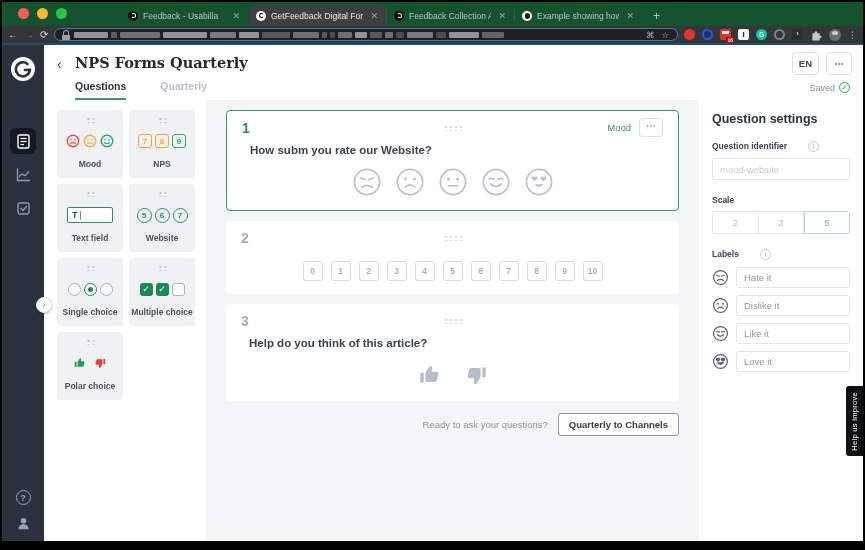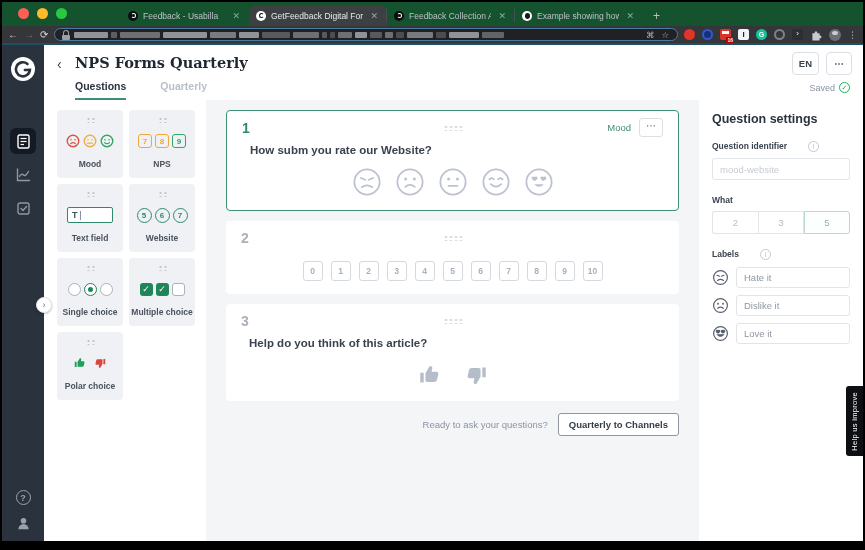--- a/index.html
+++ b/index.html
@@ -477,21 +477,21 @@
         <div class="settings">
           <div class="set-title">Question settings</div>
 
           <div class="set-label">
             <span>Question identifier</span>
             <i class="info">i</i>
           </div>
           <input class="set-input" placeholder="mood-website" style="">
 
           <div class="set-label">
-              <span>What</span>
+              <span>Scale</span>
             </div>
           <div class="seg">
             <button>2</button>
             <button>3</button>
             <button class="sel">5</button>
           </div>
 
           <div class="set-label">
             <span>Labels</span>
             <i class="info">i</i>
@@ -511,20 +511,29 @@
                 <circle class="outline" cx="17" cy="17" r="13.8"></circle>
                 <circle class="fill" cx="12" cy="13.5" r="1.9"></circle>
                 <circle class="fill" cx="22" cy="13.5" r="1.9"></circle>
                 <path d="M11.5 22.5 Q17 18 22.5 22.5"></path>
               </svg>
             <input class="set-input" value="Dislike it" style="">
           </div>
           <div class="label-row">
             <svg class="face small" viewBox="0 0 34 34">
                 <circle class="outline" cx="17" cy="17" r="13.8"></circle>
+                <path d="M9.5 14 Q12 11 14.5 14"></path>
+                <path d="M19.5 14 Q22 11 24.5 14"></path>
+                <path d="M11 19.5 Q17 25 23 19.5"></path>
+              </svg>
+            <input class="set-input" value="Like it" style="">
+          </div>
+          <div class="label-row">
+            <svg class="face small" viewBox="0 0 34 34">
+                <circle class="outline" cx="17" cy="17" r="13.8"></circle>
                 <path class="fill" d="M12 11.4 c-1.1-1.3-3.4-.5-3.4 1.1 0 1.7 3.4 3.5 3.4 3.5 s3.4-1.8 3.4-3.5 c0-1.6-2.3-2.4-3.4-1.1z"></path>
                 <path class="fill" d="M22 11.4 c-1.1-1.3-3.4-.5-3.4 1.1 0 1.7 3.4 3.5 3.4 3.5 s3.4-1.8 3.4-3.5 c0-1.6-2.3-2.4-3.4-1.1z"></path>
                 <path class="fill" d="M11.5 19.5 Q17 25.5 22.5 19.5 Z"></path>
               </svg>
             <input class="set-input" value="Love it" style="">
           </div>
         </div>
       </div>
     </div>
 

